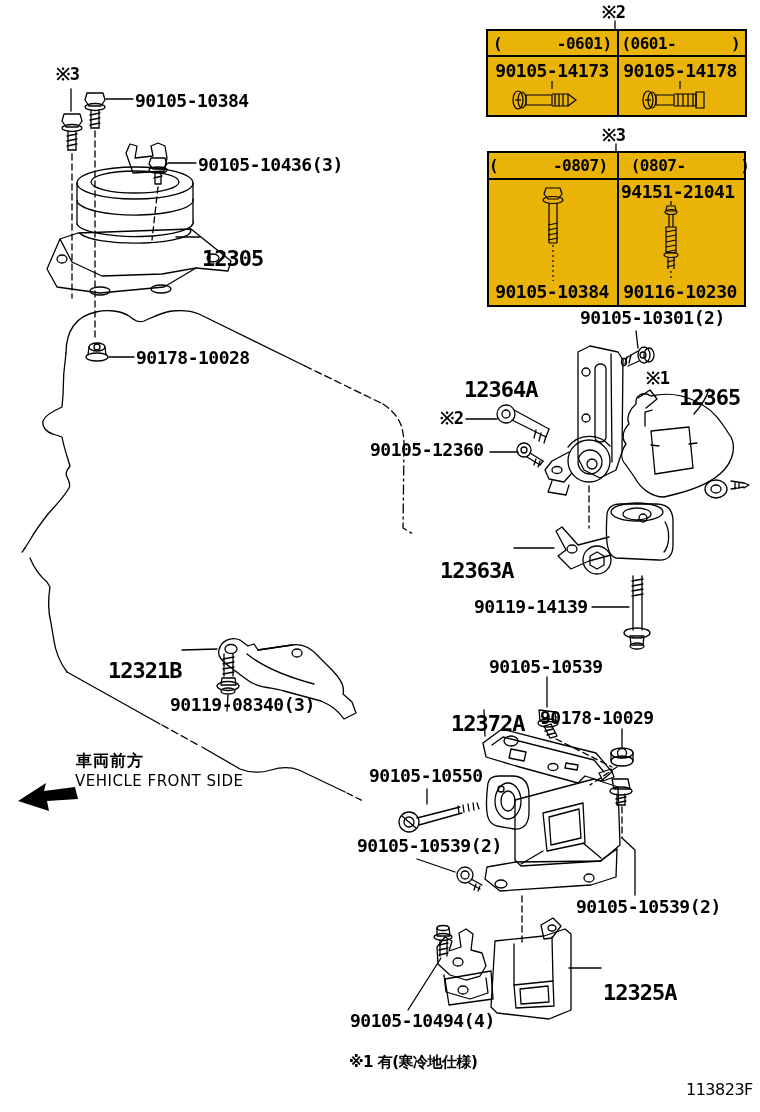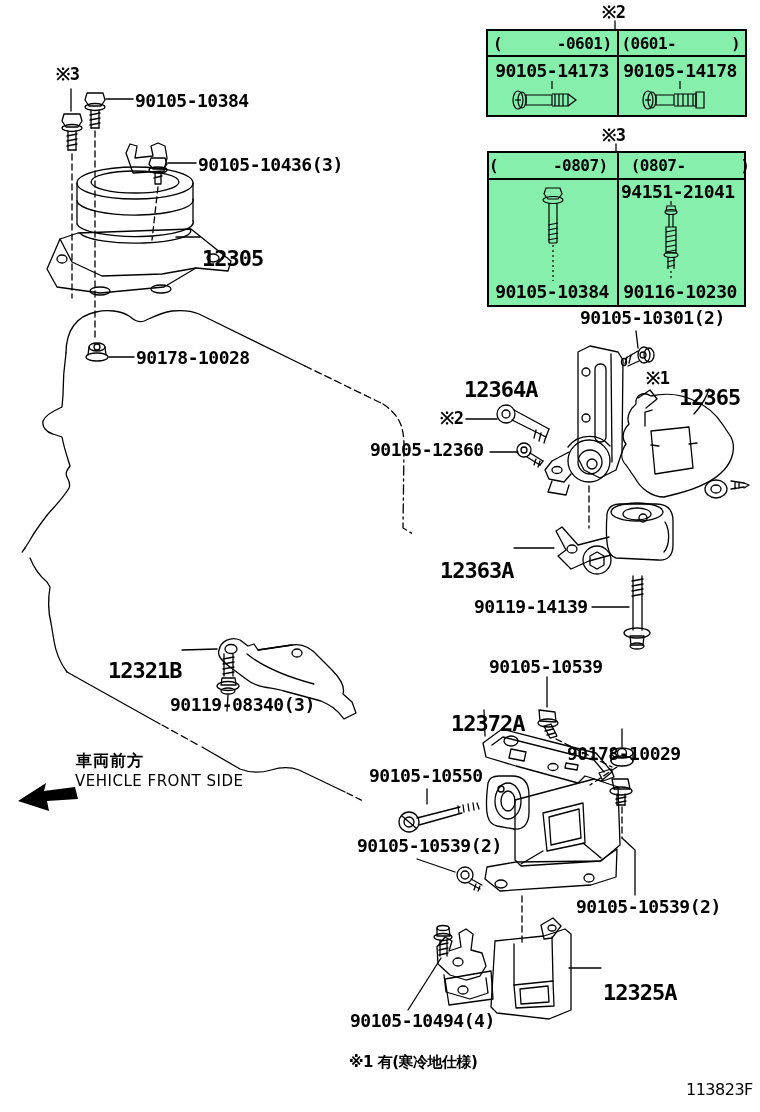--- a/index.html
+++ b/index.html
@@ -8,21 +8,21 @@
   svg{display:block;}
   .art{position:absolute;left:0;top:0;}
   .lbl{position:absolute;font-weight:bold;white-space:pre;letter-spacing:-0.5px;line-height:1;}
   .pn{font-size:18px;}          
   .big{font-size:22px;letter-spacing:-1px;margin-top:23px;} 
   .ref{font-size:17px;}
   .jp{font-family:"DejaVu Sans",sans-serif;font-weight:bold;letter-spacing:1px;font-size:16px;}
   .en{font-family:"DejaVu Sans",sans-serif;font-weight:normal;font-size:15px;letter-spacing:0.5px;}
   .code{font-family:"DejaVu Sans",sans-serif;font-weight:normal;font-size:16px;}
   .note{font-family:"DejaVu Sans",sans-serif;font-weight:bold;font-size:15px;}
-  .tbl{position:absolute;border:2px solid #000;background:#86efac;}
+  .tbl{position:absolute;border:2px solid #000;background:#eab308;}
   .tbl .hdr{position:absolute;left:0;top:0;width:100%;height:24px;border-bottom:2px solid #000;display:flex;}
   .tbl .hdr .hcell{flex:1;display:flex;align-items:center;justify-content:center;
         font-size:16px;font-weight:bold;white-space:pre;letter-spacing:-0.5px;}
   .tbl .vdiv{position:absolute;left:50%;top:0;width:0;height:100%;border-left:2px solid #000;}
   .cellnum{position:absolute;font-size:18px;font-weight:bold;white-space:pre;letter-spacing:-0.5px;}
 </style>
 </head>
 <body>
 
 <div id="root">
@@ -363,21 +363,21 @@
   <div class="lbl ref" style="left:646px;top:370px;">※1</div>
   <div class="lbl big" style="left:679px;top:364px;">12365</div>
   <div class="lbl ref" style="left:440px;top:410px;">※2</div>
   <div class="lbl pn" style="left:370px;top:441px;">90105-12360</div>
   <div class="lbl big" style="left:440px;top:537px;">12363A</div>
   <div class="lbl pn" style="left:474px;top:598px;">90119-14139</div>
   <div class="lbl big" style="left:108px;top:637px;">12321B</div>
   <div class="lbl pn" style="left:170px;top:696px;">90119-08340(3)</div>
   <div class="lbl pn" style="left:489px;top:658px;">90105-10539</div>
   <div class="lbl big" style="left:451px;top:690px;">12372A</div>
-  <div class="lbl pn" style="left:567px;top:709px;margin-top:36px;">90178-10029</div>
+  <div class="lbl pn" style="left:540px;top:709px;">90178-10029</div>
   <div class="lbl pn" style="left:369px;top:767px;">90105-10550</div>
   <div class="lbl pn" style="left:357px;top:837px;">90105-10539(2)</div>
   <div class="lbl pn" style="left:576px;top:898px;">90105-10539(2)</div>
   <div class="lbl big" style="left:603px;top:959px;">12325A</div>
   <div class="lbl pn" style="left:350px;top:1012px;">90105-10494(4)</div>
 
   <div class="lbl jp" style="left:76px;top:753px;">車両前方</div>
   <div class="lbl en" style="left:75px;top:774px;">VEHICLE FRONT SIDE</div>
 
   <div class="lbl note" style="left:349px;top:1055px;">※1 有(寒冷地仕様)</div>

